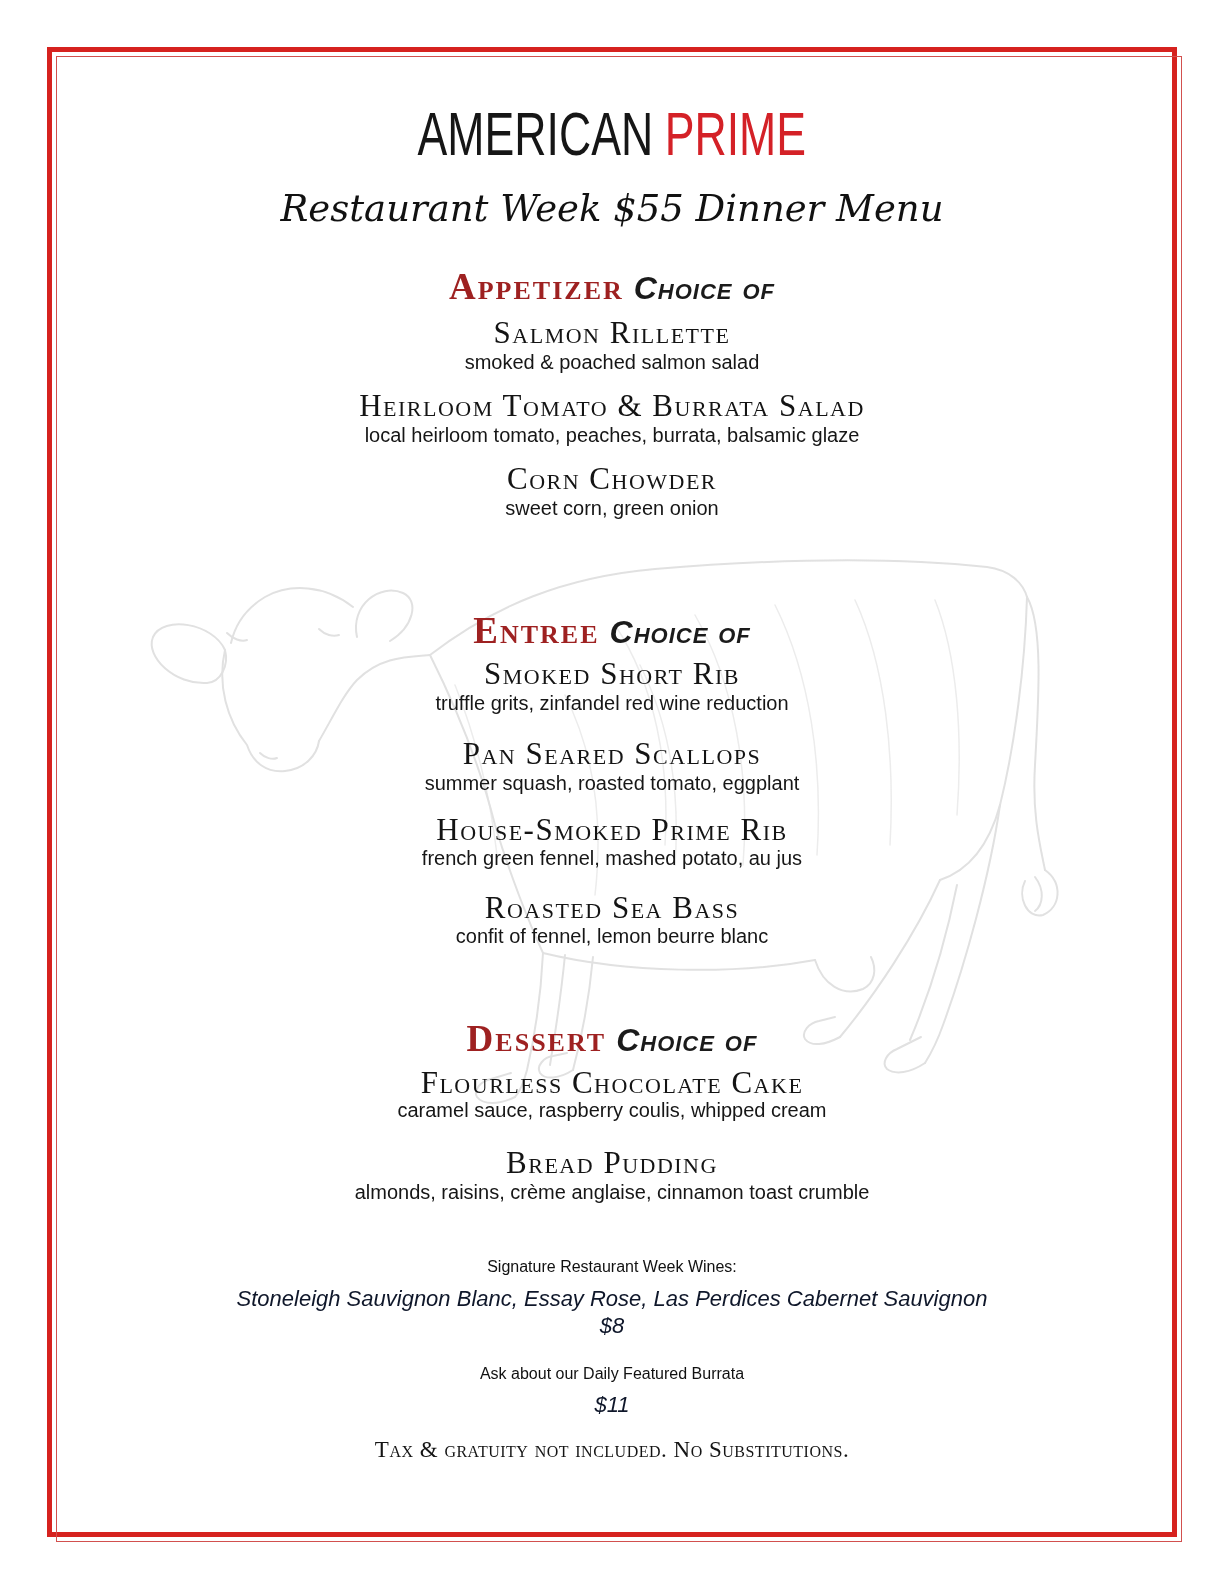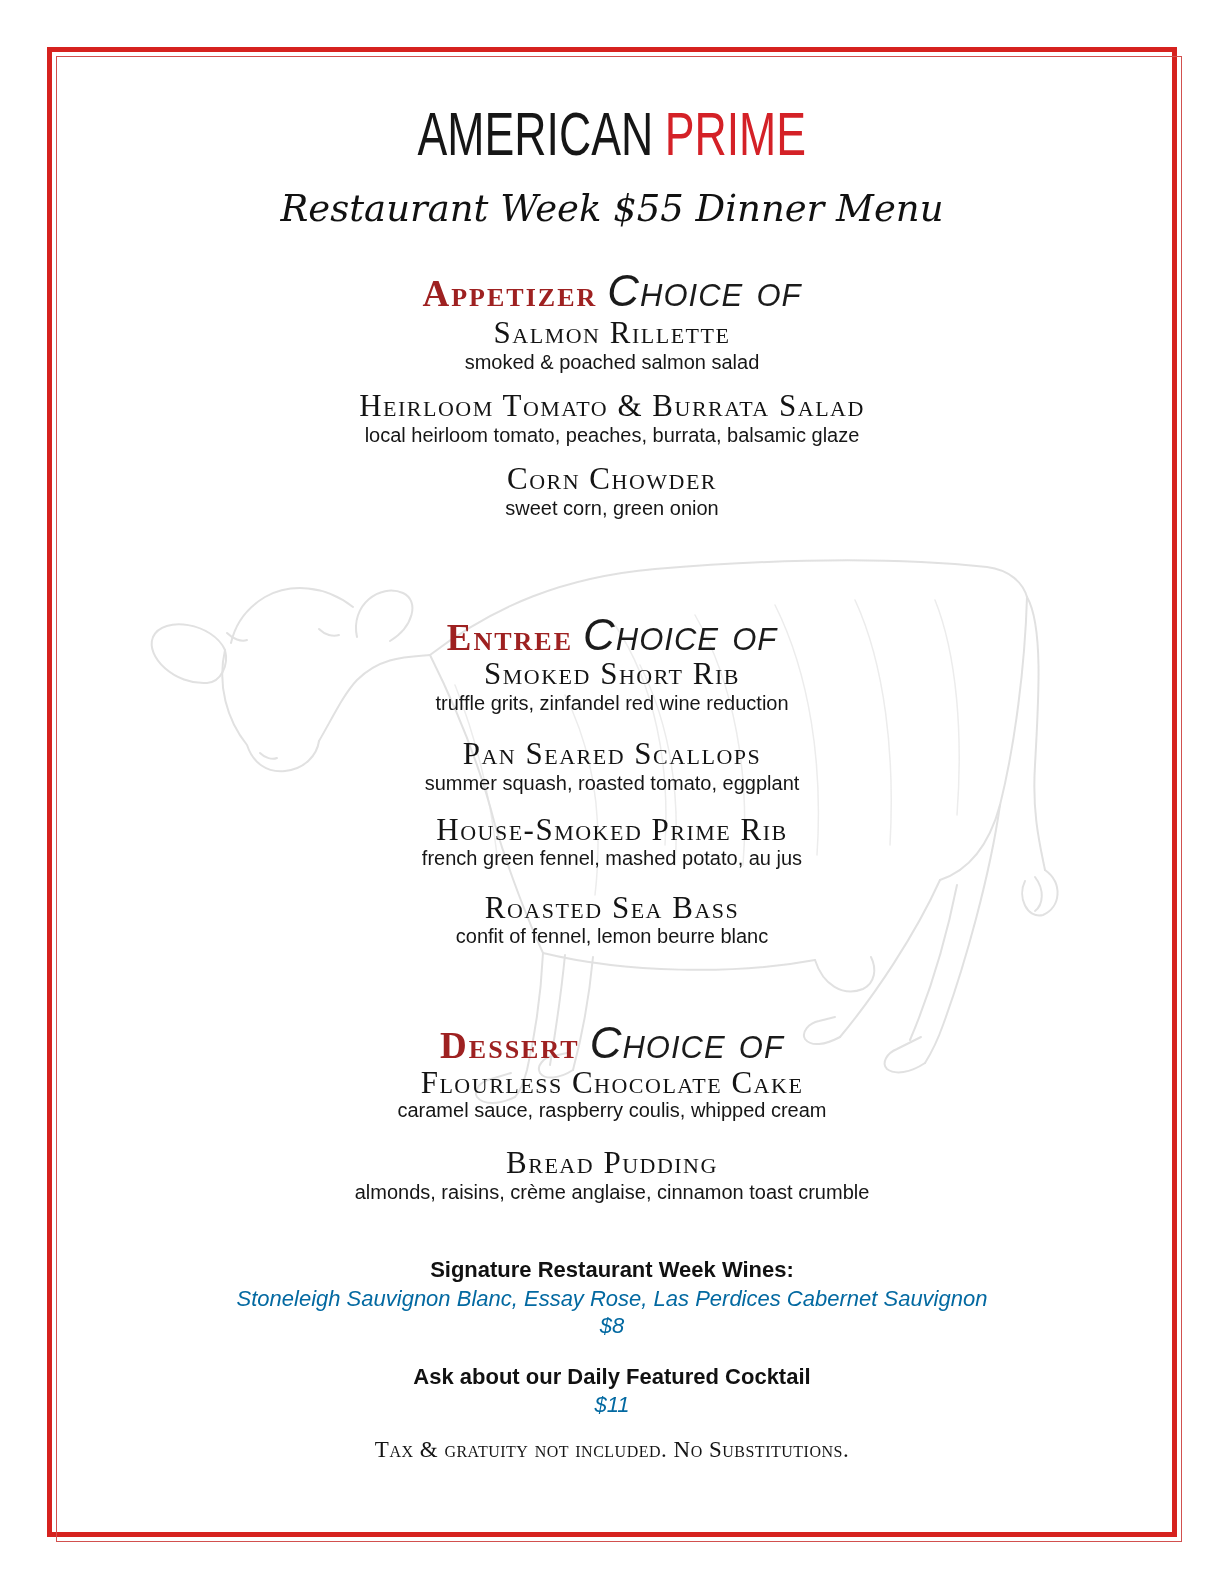--- a/index.html
+++ b/index.html
@@ -17,26 +17,26 @@
   
   .row{position:absolute; left:57px; right:57px; text-align:center; line-height:1.12; white-space:nowrap;}
   .logo{font-family:"Liberation Sans",sans-serif; font-weight:400; font-size:62px; letter-spacing:0px;}
   .logo-inner{display:inline-block; transform:scaleX(.72); transform-origin:center;}
   .logo-black{color:#161616;}
   .logo-red{color:#d42127; margin-left:16px;}
   .subtitle{font-family:"DejaVu Serif",serif; font-style:italic; font-size:37px; color:#111;}
   .sec-head{font-family:"Liberation Serif",serif; font-variant:small-caps; font-size:37px;
     letter-spacing:2px; color:#9e2121; font-weight:600;}
   .choice{font-family:"Liberation Sans",sans-serif; font-style:italic; font-variant:small-caps;
-    font-size:44px; letter-spacing:1px; color:#1b1b1b; font-weight:400; margin-left:10px;}
+    font-size:32px; letter-spacing:1px; color:#1b1b1b; font-weight:700; margin-left:10px;}
   .item-name{font-family:"Liberation Serif",serif; font-variant:small-caps; font-size:31px;
     letter-spacing:1.5px; color:#141414;}
   .item-desc{font-family:"Liberation Sans",sans-serif; font-size:20px; color:#161616;}
-  .f-bold{font-family:"Liberation Sans",sans-serif; font-weight:700; font-size:22px; color:#111;}
-  .f-italic{font-family:"Liberation Sans",sans-serif; font-style:italic; font-size:22px; color:#0369a1;}
+  .f-bold{font-family:"Liberation Sans",sans-serif; font-weight:400; font-size:16px; color:#111;}
+  .f-italic{font-family:"Liberation Sans",sans-serif; font-style:italic; font-size:22px; color:#0f172a;}
   .disclaimer{font-family:Liberation Serif, serif; font-variant:small-caps; font-size:23px;
     letter-spacing:.5px; color:#141414;}
 </style>
 </head>
 <body>
 
 <div class="page">
 
   <div class="frame-band"></div>
   <div class="frame-line"></div>
@@ -120,17 +120,17 @@
     <span class="sec-head">Dessert</span><span class="choice">Choice of</span>
   </div>
   <div class="row item-name" style="top:1066px">Flourless Chocolate Cake</div>
   <div class="row item-desc" style="top:1099px">caramel sauce, raspberry coulis, whipped cream</div>
   <div class="row item-name" style="top:1146px">Bread Pudding</div>
   <div class="row item-desc" style="top:1181px">almonds, raisins, crème anglaise, cinnamon toast crumble</div>
 
   <div class="row f-bold" style="top:1258px">Signature Restaurant Week Wines:</div>
   <div class="row f-italic" style="top:1287px">Stoneleigh Sauvignon Blanc, Essay Rose, Las Perdices Cabernet Sauvignon</div>
   <div class="row f-italic" style="top:1314px">$8</div>
-  <div class="row f-bold" style="top:1365px">Ask about our Daily Featured Cocktail</div>
+  <div class="row f-bold" style="top:1365px">Ask about our Daily Featured Burrata</div>
   <div class="row f-italic" style="top:1393px">$11</div>
   <div class="row disclaimer" style="top:1437px">Tax &amp; gratuity not included. No Substitutions.</div>
 
 </div>
 
 </body></html>

